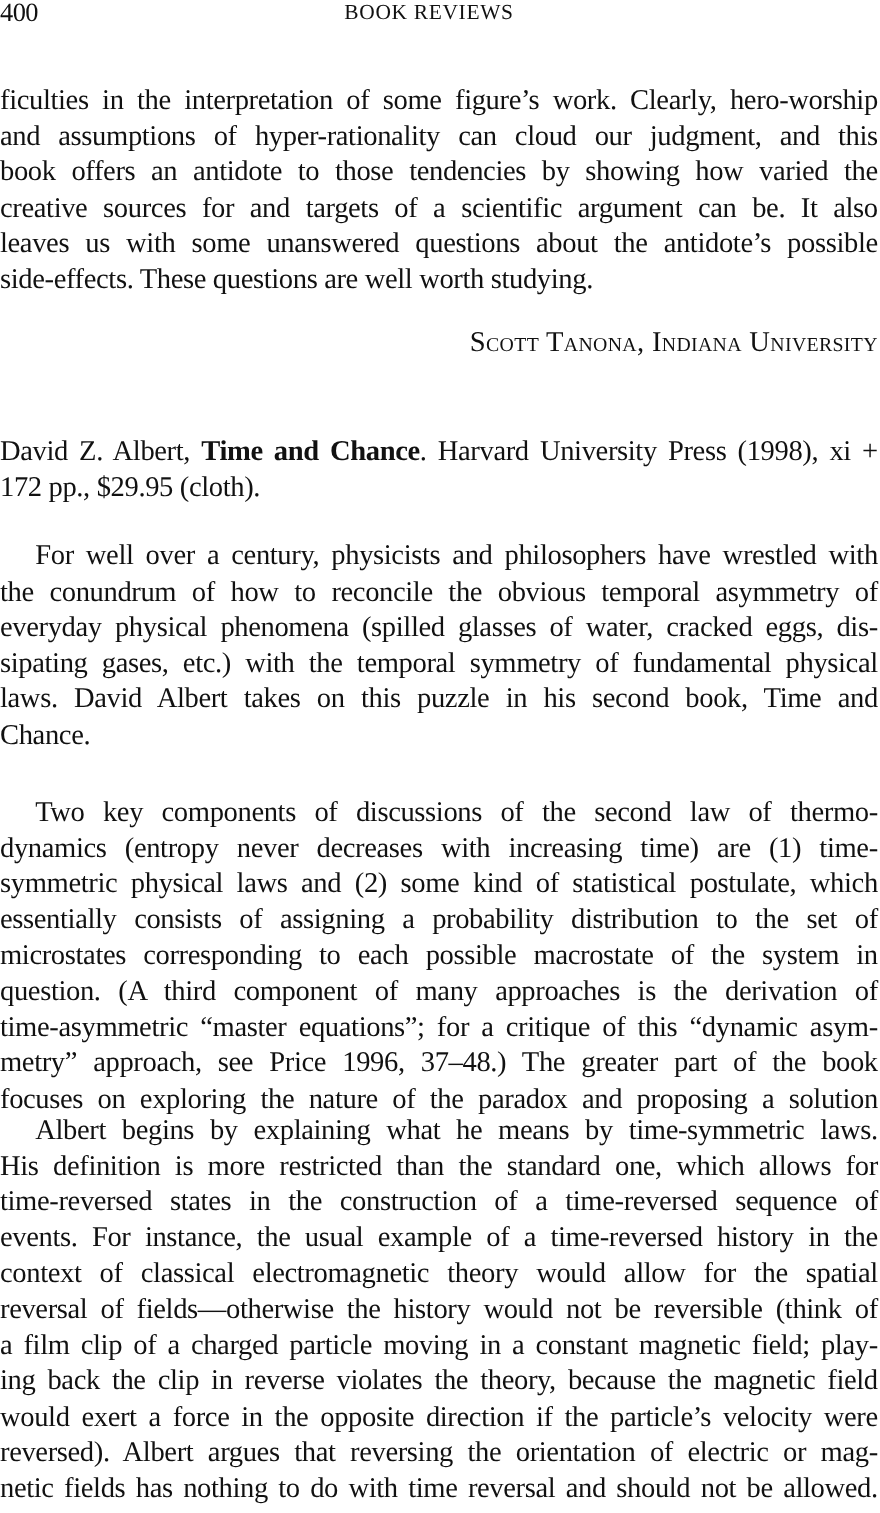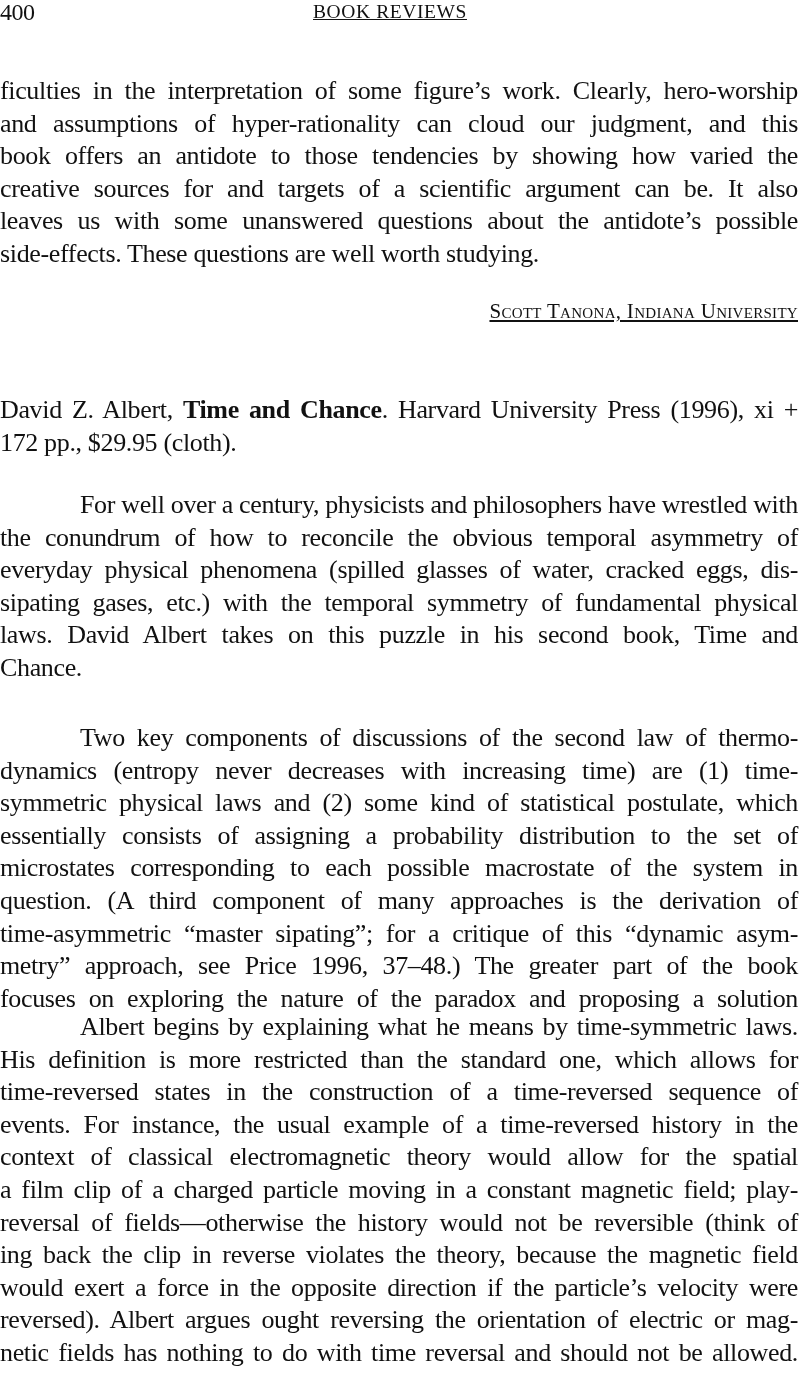--- a/index.html
+++ b/index.html
@@ -3,32 +3,32 @@
 <meta charset="utf-8">
 <style>
   html, body { margin:0; padding:0; background:#ffffff; }
   body {
     width:800px; height:1375px; overflow:hidden; position:relative;
     font-family:"Liberation Serif", "DejaVu Serif", serif;
     color:#111;
   }
   .header { position:absolute; top:0; left:0; width:800px; height:30px; }
   .page-num { position:absolute; left:0; top:-1px; font-size:24px; letter-spacing:-0.5px; }
-  .running-head { position:absolute; left:0; width:780px; top:1px; text-align:center; font-size:19.5px; letter-spacing:0.6px;text-decoration:underline; }
+  .running-head { position:absolute; left:0; width:780px; top:1px; text-align:center; font-size:19.5px; letter-spacing:0.6px; }
   .block { position:absolute; left:0; width:798px; }
   .line {
     display:block; height:32.6px; line-height:32.6px;
     font-size:26px; white-space:nowrap;
     text-align:justify; text-align-last:justify;
     letter-spacing:-0.35px;
   }
   .line.last { text-align-last:left; }
-  .line.indent { padding-left:32px;margin-left:48px; }
+  .line.indent { padding-left:32px; }
   .line.right { text-align:right; text-align-last:right; }
-  .sc { font-variant:small-caps; font-size:21px; letter-spacing:0.3px;text-decoration:underline; }
+  .sc { font-variant:small-caps; font-size:26px; letter-spacing:0.3px; }
   .bi { font-weight:bold; }
   .it { }
 </style>
 </head>
 <body>
 
 <div class="header">
   <span class="page-num">400</span>
   <span class="running-head">BOOK REVIEWS</span>
 </div>
@@ -40,52 +40,52 @@
   <span class="line">creative sources for and targets of a scientific argument can be. It also</span>
   <span class="line">leaves us with some unanswered questions about the antidote’s possible</span>
   <span class="line last">side-effects. These questions are well worth studying.</span>
 </div>
 
 <div class="block" style="top:295px;">
   <span class="line right sc">Scott Tanona, Indiana University</span>
 </div>
 
 <div class="block" style="top:394px;">
-  <span class="line"><span>David Z. Albert, </span><span class="bi">Time and Chance</span><span>. Harvard University Press (1996), xi +</span></span>
+  <span class="line"><span>David Z. Albert, </span><span class="bi">Time and Chance</span><span>. Harvard University Press (1998), xi +</span></span>
   <span class="line last">172 pp., $29.95 (cloth).</span>
 </div>
 
 <div class="block" style="top:489px;">
   <span class="line indent">For well over a century, physicists and philosophers have wrestled with</span>
   <span class="line">the conundrum of how to reconcile the obvious temporal asymmetry of</span>
   <span class="line">everyday physical phenomena (spilled glasses of water, cracked eggs, dis-</span>
   <span class="line">sipating gases, etc.) with the temporal symmetry of fundamental physical</span>
   <span class="line"><span>laws. David Albert takes on this puzzle in his second book, </span><span class="it">Time and</span></span>
   <span class="line last it">Chance.</span>
 </div>
 
 <div class="block" style="top:722px;">
   <span class="line indent">Two key components of discussions of the second law of thermo-</span>
   <span class="line">dynamics (entropy never decreases with increasing time) are (1) time-</span>
   <span class="line">symmetric physical laws and (2) some kind of statistical postulate, which</span>
   <span class="line">essentially consists of assigning a probability distribution to the set of</span>
   <span class="line">microstates corresponding to each possible macrostate of the system in</span>
   <span class="line">question. (A third component of many approaches is the derivation of</span>
-  <span class="line">time-asymmetric “master sipating”; for a critique of this “dynamic asym-</span>
+  <span class="line">time-asymmetric “master equations”; for a critique of this “dynamic asym-</span>
   <span class="line">metry” approach, see Price 1996, 37–48.) The greater part of the book</span>
   <span class="line">focuses on exploring the nature of the paradox and proposing a solution</span>
 </div>
 
 <div class="block" style="top:1011px;">
   <span class="line indent">Albert begins by explaining what he means by time-symmetric laws.</span>
   <span class="line">His definition is more restricted than the standard one, which allows for</span>
   <span class="line">time-reversed states in the construction of a time-reversed sequence of</span>
   <span class="line">events. For instance, the usual example of a time-reversed history in the</span>
   <span class="line">context of classical electromagnetic theory would allow for the spatial</span>
+  <span class="line">reversal of fields—otherwise the history would not be reversible (think of</span>
   <span class="line">a film clip of a charged particle moving in a constant magnetic field; play-</span>
-  <span class="line">reversal of fields—otherwise the history would not be reversible (think of</span>
   <span class="line">ing back the clip in reverse violates the theory, because the magnetic field</span>
   <span class="line">would exert a force in the opposite direction if the particle’s velocity were</span>
-  <span class="line">reversed). Albert argues ought reversing the orientation of electric or mag-</span>
+  <span class="line">reversed). Albert argues that reversing the orientation of electric or mag-</span>
   <span class="line">netic fields has nothing to do with time reversal and should not be allowed.</span>
   <span class="line">Therefore electromagnetism only fulfills what he calls “partial time sym-</span>
 
 </div>
 
 </body></html>

